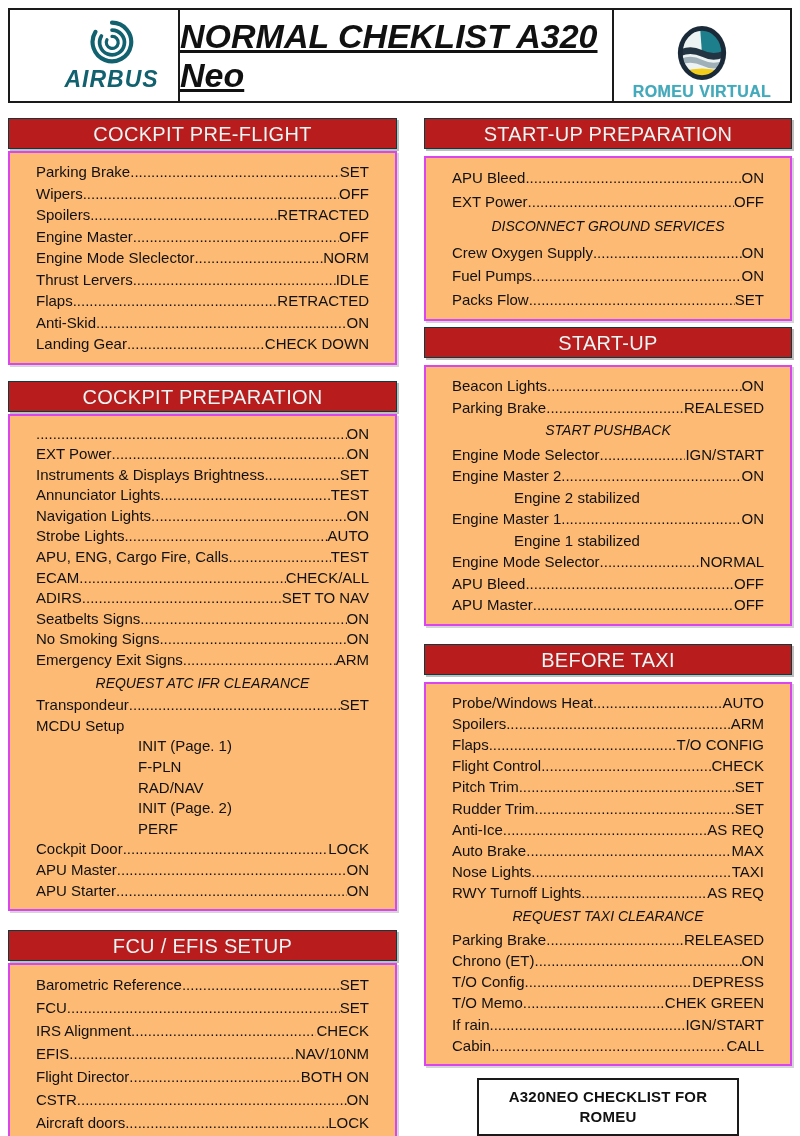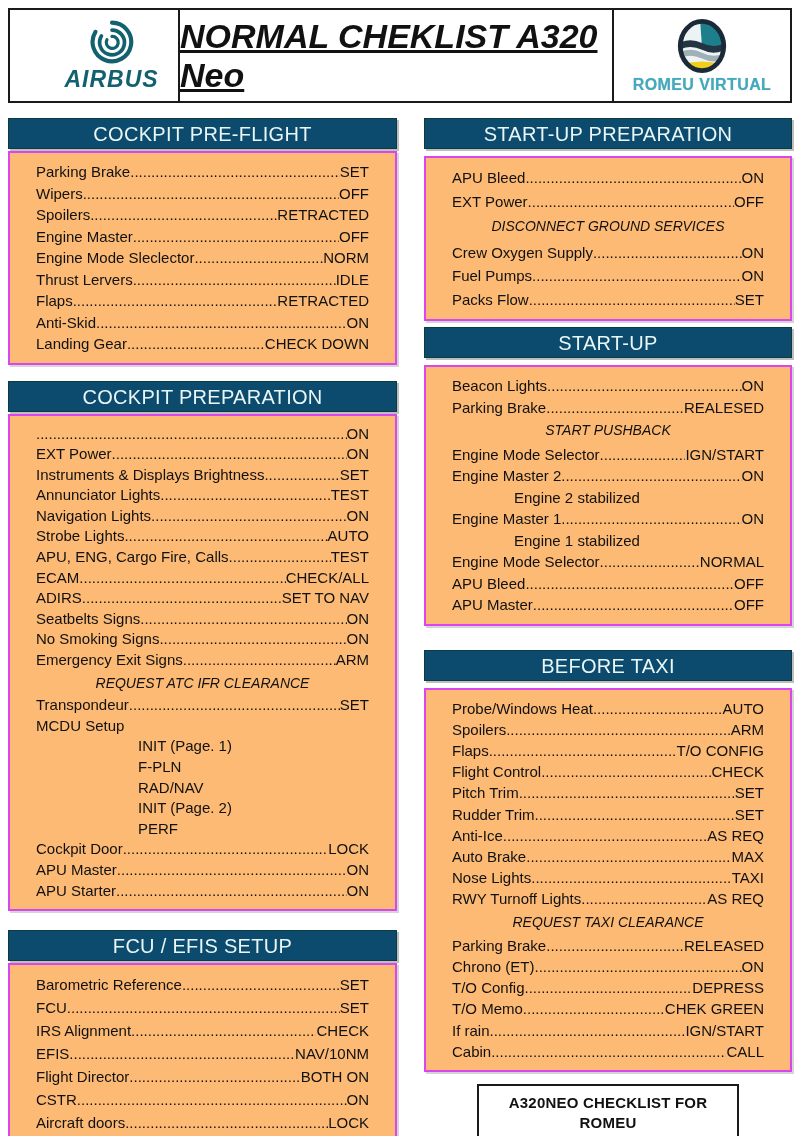--- a/index.html
+++ b/index.html
@@ -6,49 +6,49 @@
   .page{
     width:800px;height:1136px;box-sizing:border-box;position:relative;
     background:#fff;padding:8px;overflow:hidden;
     font-family:"Liberation Sans",sans-serif;color:#111;
   }
   
   .topbar{display:flex;height:95px;border:2px solid #1a1a1a;box-sizing:border-box;background:#fff;}
   .cell{display:flex;flex-direction:column;align-items:center;justify-content:center;box-sizing:border-box;}
   .cell-airbus{width:170px;border-right:2px solid #1a1a1a;padding-left:35px;}
   .cell-title{flex:1;}
-  .cell-romeu{width:178px;border-left:2px solid #1a1a1a;}
+  .cell-romeu{width:178px;border-left:2px solid #1a1a1a;justify-content:flex-end;}
   .doc-title{font-size:34px;font-weight:bold;font-style:italic;letter-spacing:0px;color:#111;margin:0;text-decoration:underline;}
   .airbus-word{font-size:23px;font-weight:800;font-style:italic;color:#12616F;letter-spacing:1px;margin-top:1px;}
   .romeu-word{font-size:16px;font-weight:800;color:#3EACBE;letter-spacing:.4px;margin-top:2px;
               text-shadow:0 0 1px rgba(27,42,56,.35);}
   
   .cols{display:flex;gap:27px;margin-top:15px;}
   .col-left{width:389px;}
   .col-right{width:368px;}
   
   .cl-section{margin:0;}
   .sec-title{
     height:31px;line-height:31px;text-align:center;font-size:20px;
-    color:#E8F6F5;background:#0c4a6e;border:1px solid #0C3B40;box-sizing:border-box;
+    color:#E8F6F5;background:#b91c1c;border:1px solid #0C3B40;box-sizing:border-box;
     box-shadow:2px 2px 0 rgba(110,110,110,.45);letter-spacing:.3px;
   }
   .sec-body{
     border:2px solid #d946ef;background:#fdba74;box-sizing:border-box;
     padding:8px 26px;box-shadow:2px 2px 0 rgba(150,150,150,.4);
   }
   .col-left .sec-body{margin-top:2px;}
   .col-right .sec-body{margin-top:7px;}
   .sec-pre .row{line-height:21.5px;}
   .sec-prep .row{line-height:20.6px;}
   .sec-fcu .row{line-height:23px;}
   .sec-supprep .row{line-height:23.5px;}
   .sec-sup .row{line-height:21.5px;}
   .sec-taxi .row{line-height:21.2px;}
-  .m16{margin-top:16px;} .m19{margin-top:19px;} .m6{margin-top:6px;} .m12{margin-top:24px;}
+  .m16{margin-top:16px;} .m19{margin-top:19px;} .m6{margin-top:6px;} .m12{margin-top:18px;}
   
   .row{display:flex;align-items:baseline;font-size:15px;color:#111;}
   .row .lbl{white-space:nowrap;}
   .row .val{white-space:nowrap;}
   .row .dots{flex:1;overflow:hidden;white-space:nowrap;min-width:8px;}
   .row .dots::after{content:"..........................................................................................................................................................";}
   .row.note{justify-content:center;font-style:italic;font-size:14px;margin:2px 0;}
   .row.plain{font-weight:normal;}
   .row.sub{display:block;}
   .row.sub.indent1{padding-left:62px;}

